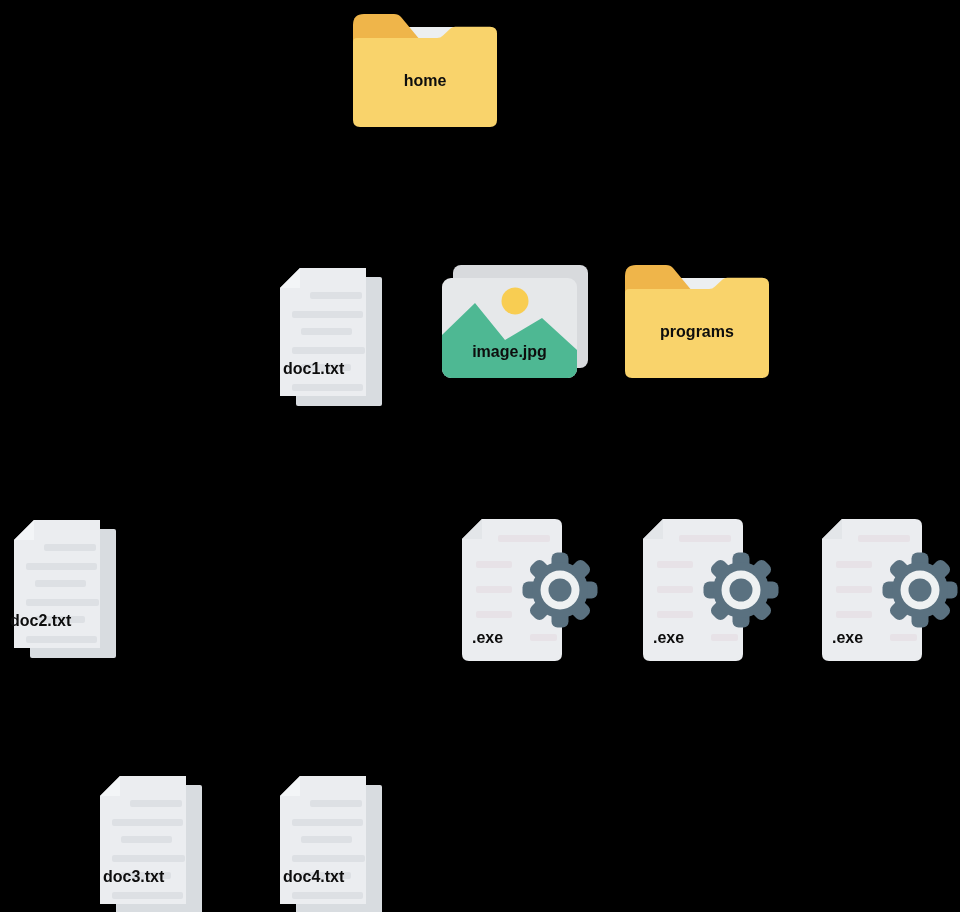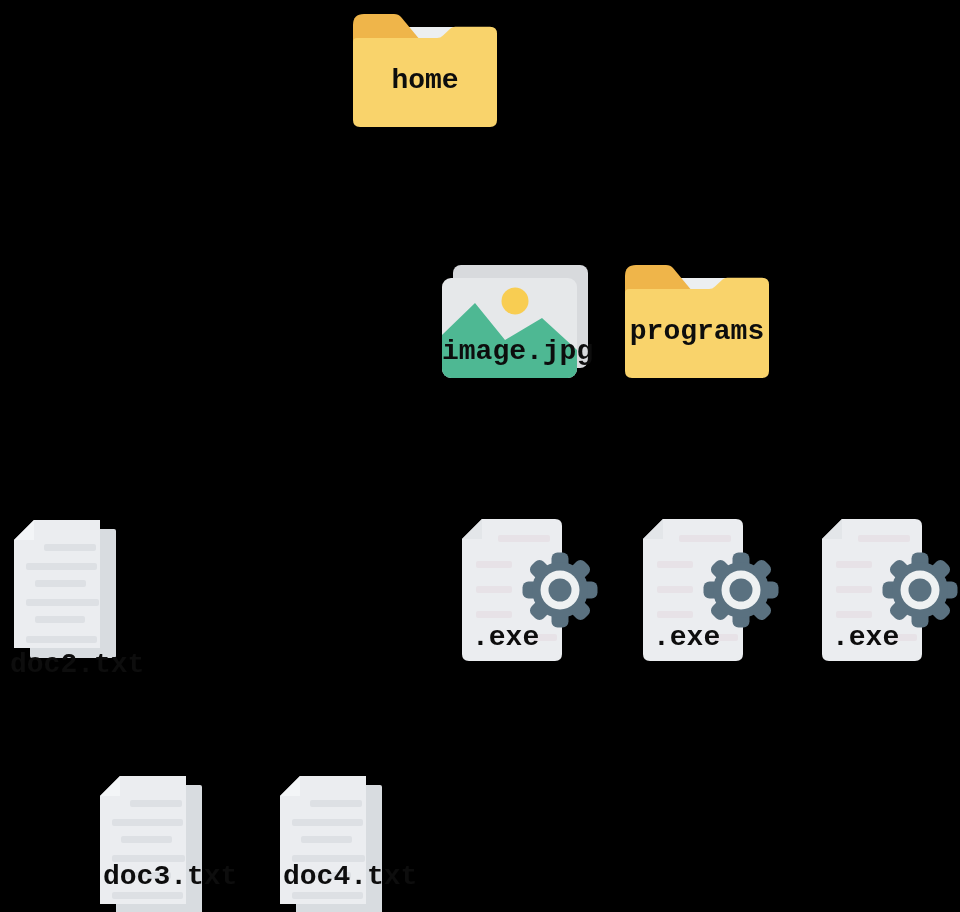--- a/index.html
+++ b/index.html
@@ -8,32 +8,32 @@
     width: 960px;
     height: 912px;
     background: var(--background, #000000);
     overflow: hidden;
     font-family: "DejaVu Sans Mono", "Liberation Mono", monospace;
   }
   .node { position: absolute; }
   .ic { display: block; }
   .label {
     position: absolute;
-    font-family: Liberation Mono, monospace;
+    font-family: Liberation Sans, sans-serif;
     font-weight: 700;
-    font-size: 28px;
+    font-size: 16px;
     line-height: 22px;
     color: var(--label, #0d0d0d);
     white-space: nowrap;
   }
   .lbl-folder { left: 0; width: 144px; text-align: center; top: 56px; }
   .lbl-txt    { left: 3px; top: 90px; }
   .lbl-exe    { left: 10px; top: 108px; }
   .lbl-image  { left: 0; width: 135px; text-align: center; top: 76px; }
-  .node-doc2 .lbl-txt { left: -4px; margin-top: 44px; }
+  .node-doc2 .lbl-txt { left: -4px; }
 </style>
 </head>
 <body>
 
 <div id="canvas">
 
   <svg width="0" height="0" style="position:absolute" aria-hidden="true">
     <defs>
       <symbol id="sym-folder" viewBox="0 0 144 113">
         <rect x="8" y="13" width="122" height="15" rx="2" style="fill:var(--folder_paper,#ECEFF1)"></rect>
@@ -93,20 +93,26 @@
   </svg>
 
   <div class="node" style="left:353px;top:14px">
     <svg class="ic" width="144" height="113" viewBox="0 0 144 113">
         <use href="#sym-folder"></use>
       </svg>
     <span class="label lbl-folder">home</span>
   </div>
 
 
+  <div class="node" style="left:280px;top:268px">
+    <svg class="ic" width="104" height="140" viewBox="0 0 104 140">
+        <use href="#sym-txt"></use>
+      </svg>
+    <span class="label lbl-txt">doc1.txt</span>
+  </div>
 
   <div class="node" style="left:625px;top:265px">
     <svg class="ic" width="144" height="113" viewBox="0 0 144 113">
         <use href="#sym-folder"></use>
       </svg>
     <span class="label lbl-folder">programs</span>
   </div>
 
   <div class="node" style="left:442px;top:265px">
     <svg class="ic" width="146" height="114" viewBox="0 0 146 114">

